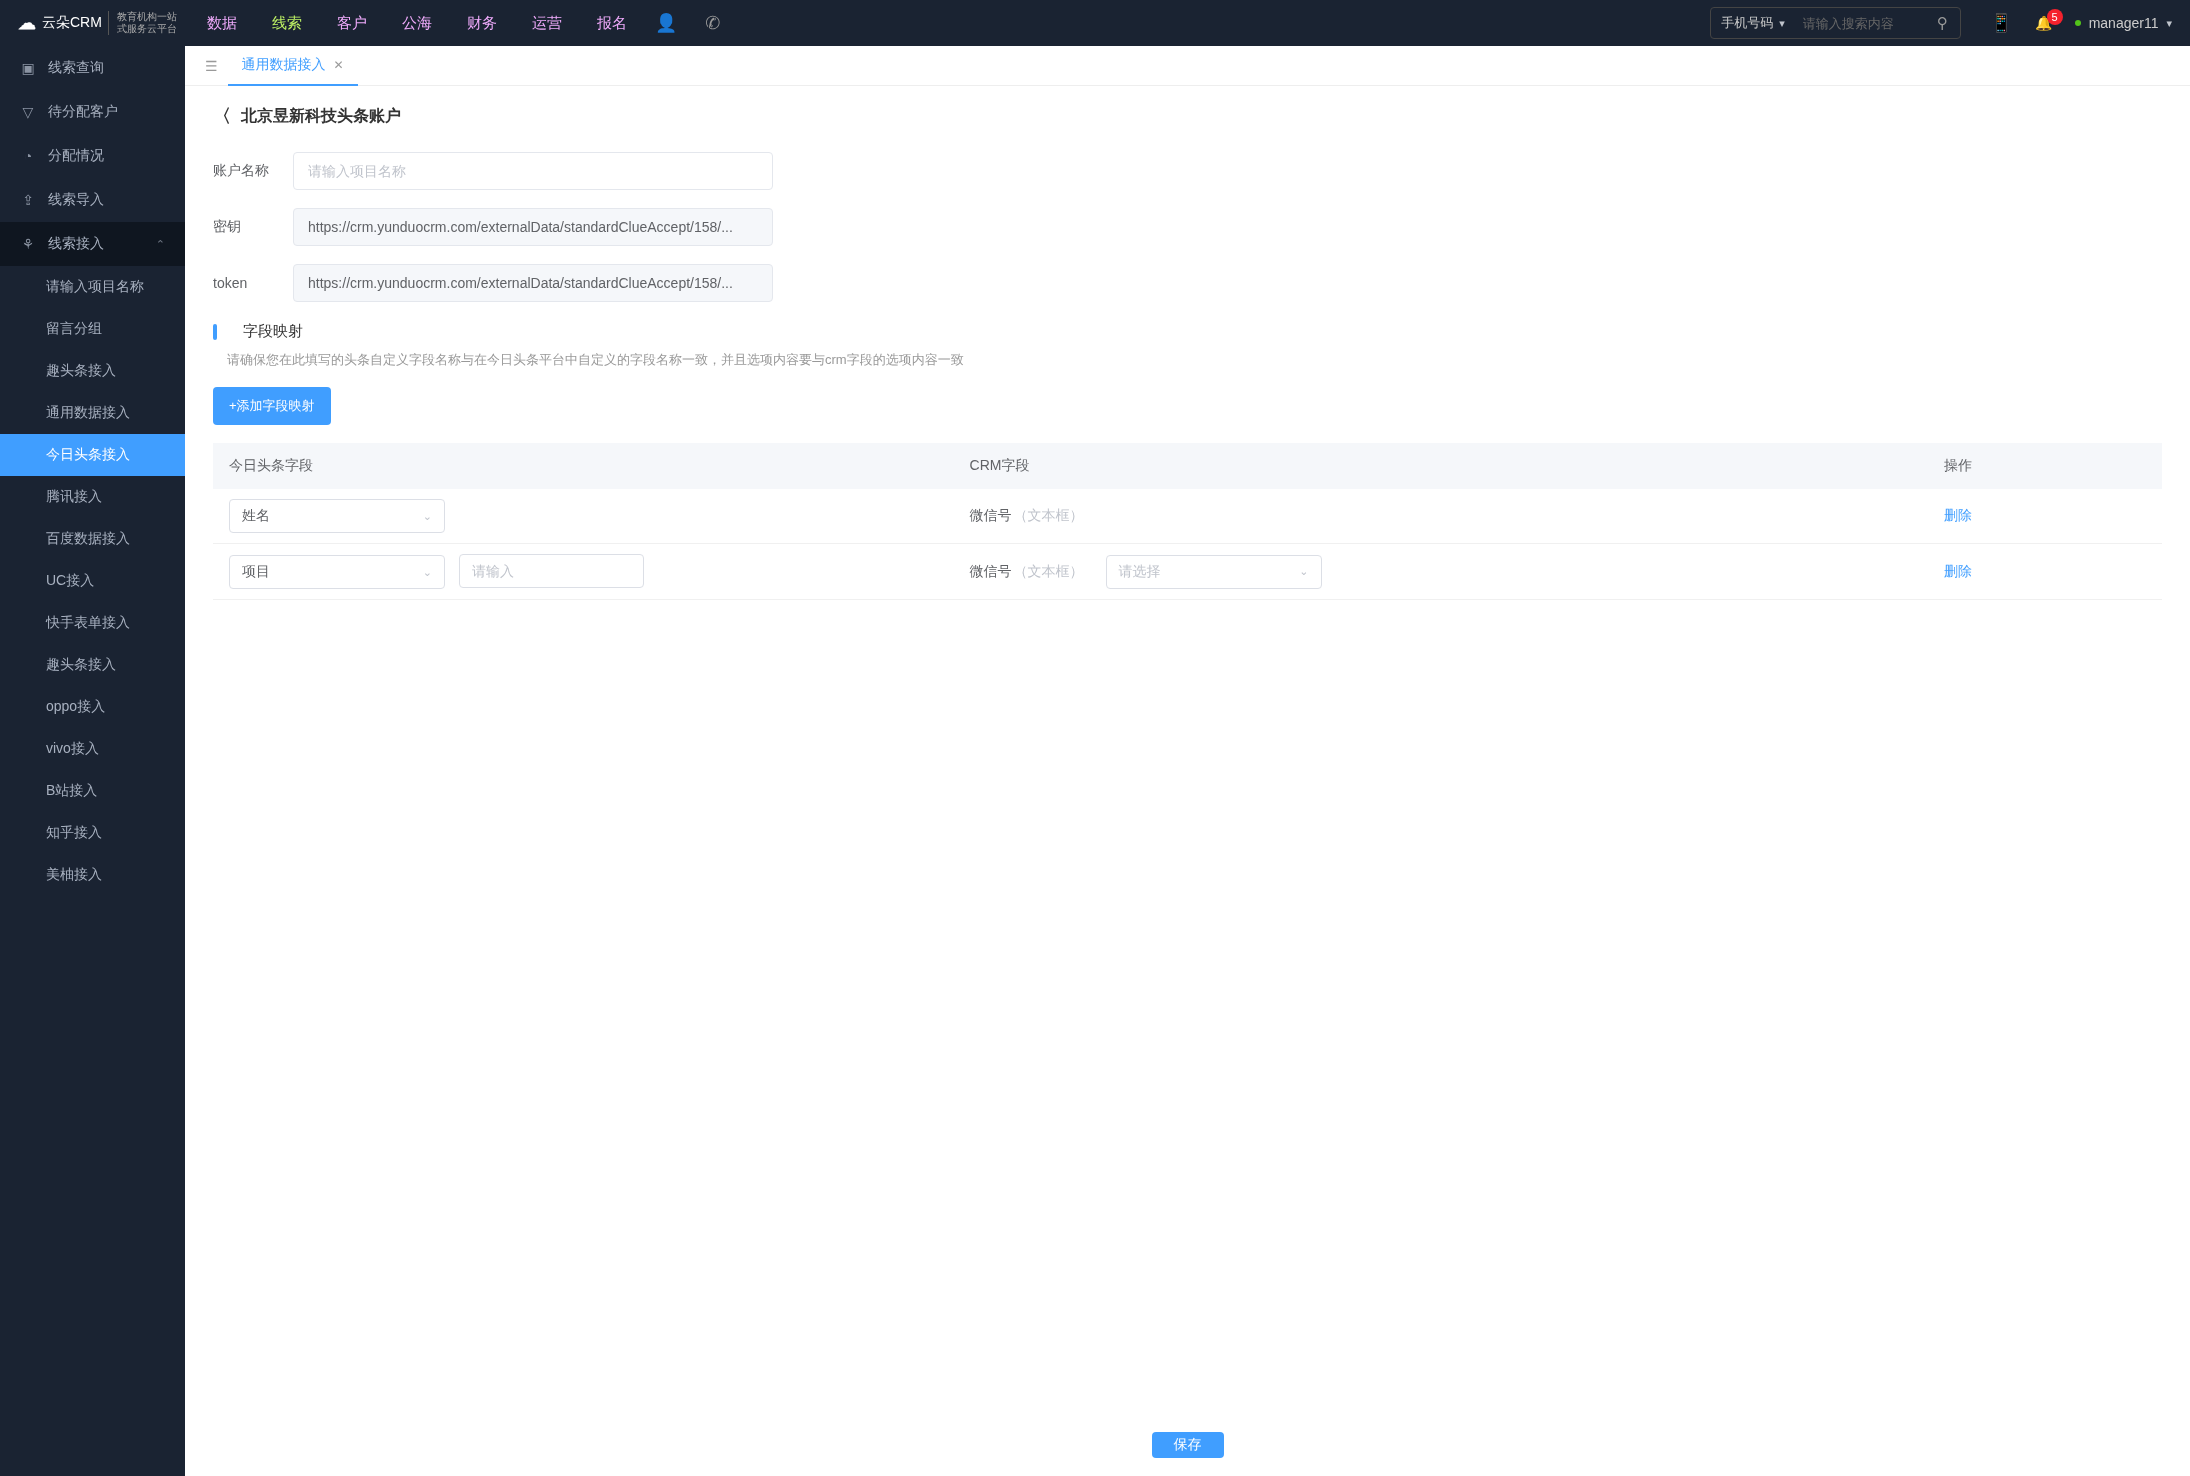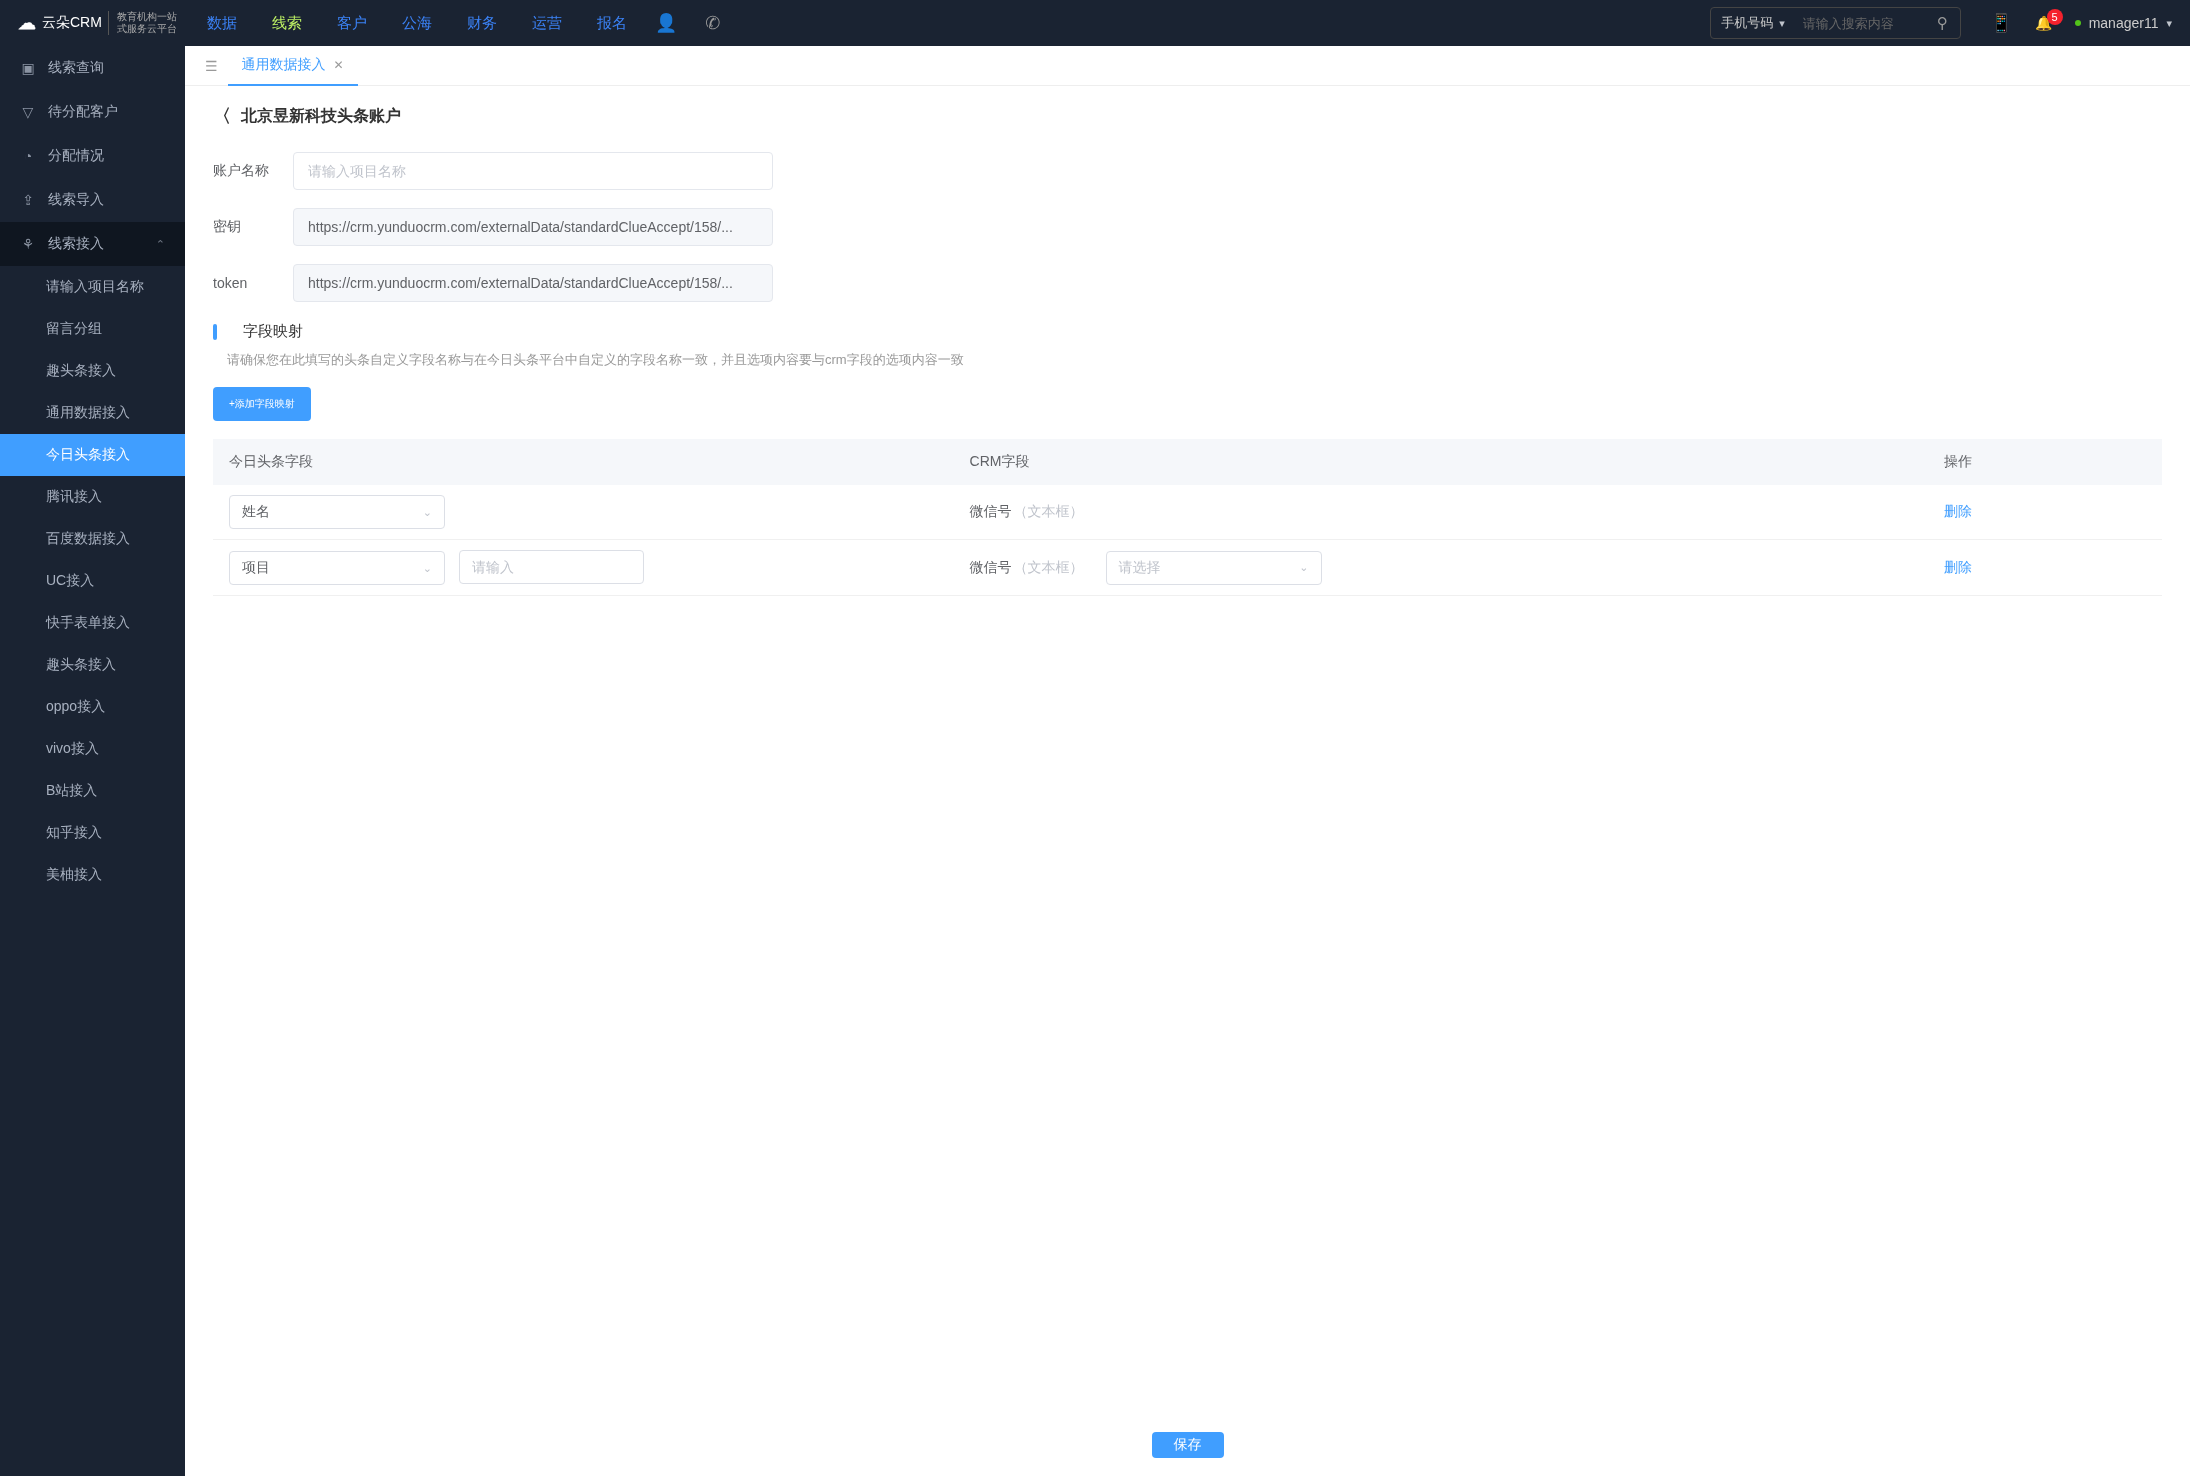--- a/index.html
+++ b/index.html
@@ -2,21 +2,21 @@
 <html><head>
 <meta charset="utf-8">
 <style>
 *{box-sizing:border-box;margin:0;padding:0;font-family:-apple-system,BlinkMacSystemFont,"PingFang SC","Microsoft YaHei",sans-serif}
 body{background:#f5f5f5;font-size:14px;color:#333}
 .header{background:#1a2332;height:46px;display:flex;align-items:center;padding:0 18px;color:#fff}
 .logo{display:flex;align-items:center;gap:6px;margin-right:30px}
 .logo-icon{font-size:18px;font-weight:bold}
 .logo-sub{font-size:10px;border-left:1px solid #555;padding-left:8px;line-height:1.2;color:#aaa}
 .nav{display:flex;gap:35px;font-size:15px}
-.nav-item{color:#3b82f6;cursor:pointer}
+.nav-item{color:#f0abfc;cursor:pointer}
 .nav-item.active{color:#bef264;font-weight:400}
 .header-icon{color:#999;margin-left:28px;cursor:pointer;font-size:18px}
 .spacer{flex:1}
 .search-group{display:flex;align-items:center;border:1px solid #444;border-radius:4px;height:32px;background:#1a2332}
 .search-select{background:transparent;color:#ccc;padding:0 10px;font-size:13px;border:none;height:100%;display:flex;align-items:center;gap:6px;cursor:pointer}
 .search-input{background:transparent;border:none;color:#fff;padding:0 8px;width:130px;font-size:13px;outline:none}
 .search-input::placeholder{color:#666}
 .search-btn{background:transparent;border:none;color:#999;padding:0 12px;cursor:pointer;font-size:15px}
 .notif{position:relative;color:#999;margin:0 22px;cursor:pointer}
 .badge{position:absolute;top:-6px;right:-10px;background:#f5222d;color:#fff;border-radius:9px;min-width:16px;height:16px;font-size:11px;display:flex;align-items:center;justify-content:center;padding:0 4px}
@@ -42,21 +42,21 @@
 .page-title{font-size:16px;font-weight:700;color:#333}
 .form-row{display:flex;align-items:center;margin-bottom:18px;gap:20px}
 .form-label{width:60px;text-align:left;font-size:14px;color:#606266}
 .form-input{flex:0 0 480px;height:38px;border:1px solid #e4e7ed;border-radius:4px;padding:8px 14px;font-size:14px;background:#f5f7fa;color:#606266;outline:none}
 .form-input.white{background:#fff}
 .form-input::placeholder{color:#c0c4cc}
 .section-title{display:flex;align-items:center;gap:26px;margin-top:20px;margin-bottom:10px}
 .bar-blue{width:4px;height:16px;background:#409eff;border-radius:2px}
 .section-title-text{font-size:15px;font-weight:500;color:#333}
 .hint{font-size:13px;color:#999;margin-bottom:18px;margin-left:14px}
-.add-btn{background:#409eff;color:#fff;border:none;border-radius:4px;padding:10px 16px;font-size:10px;cursor:pointer;margin-bottom:18px}
+.add-btn{background:#409eff;color:#fff;border:none;border-radius:4px;padding:10px 16px;font-size:13px;cursor:pointer;margin-bottom:18px}
 .table{width:100%;border-collapse:collapse}
 .table thead th{background:#f5f7fa;text-align:left;padding:14px 16px;font-weight:500;color:#606266;font-size:14px}
 .table tbody td{padding:10px 16px;border-bottom:1px solid #f0f0f0;font-size:14px;color:#606266;vertical-align:middle}
 .cell-select{display:inline-flex;align-items:center;justify-content:space-between;width:216px;height:34px;border:1px solid #dcdfe6;border-radius:4px;padding:0 12px;background:#fff;cursor:pointer;font-size:14px;color:#606266}
 .cell-select.placeholder{color:#c0c4cc}
 .cell-input{width:185px;height:34px;border:1px solid #dcdfe6;border-radius:4px;padding:0 12px;font-size:14px;outline:none}
 .cell-input::placeholder{color:#c0c4cc}
 .type-hint{color:#c0c4cc;margin-left:2px}
 .link{color:#409eff;cursor:pointer}
 .footer{padding:18px 0;text-align:center;border-top:0}

